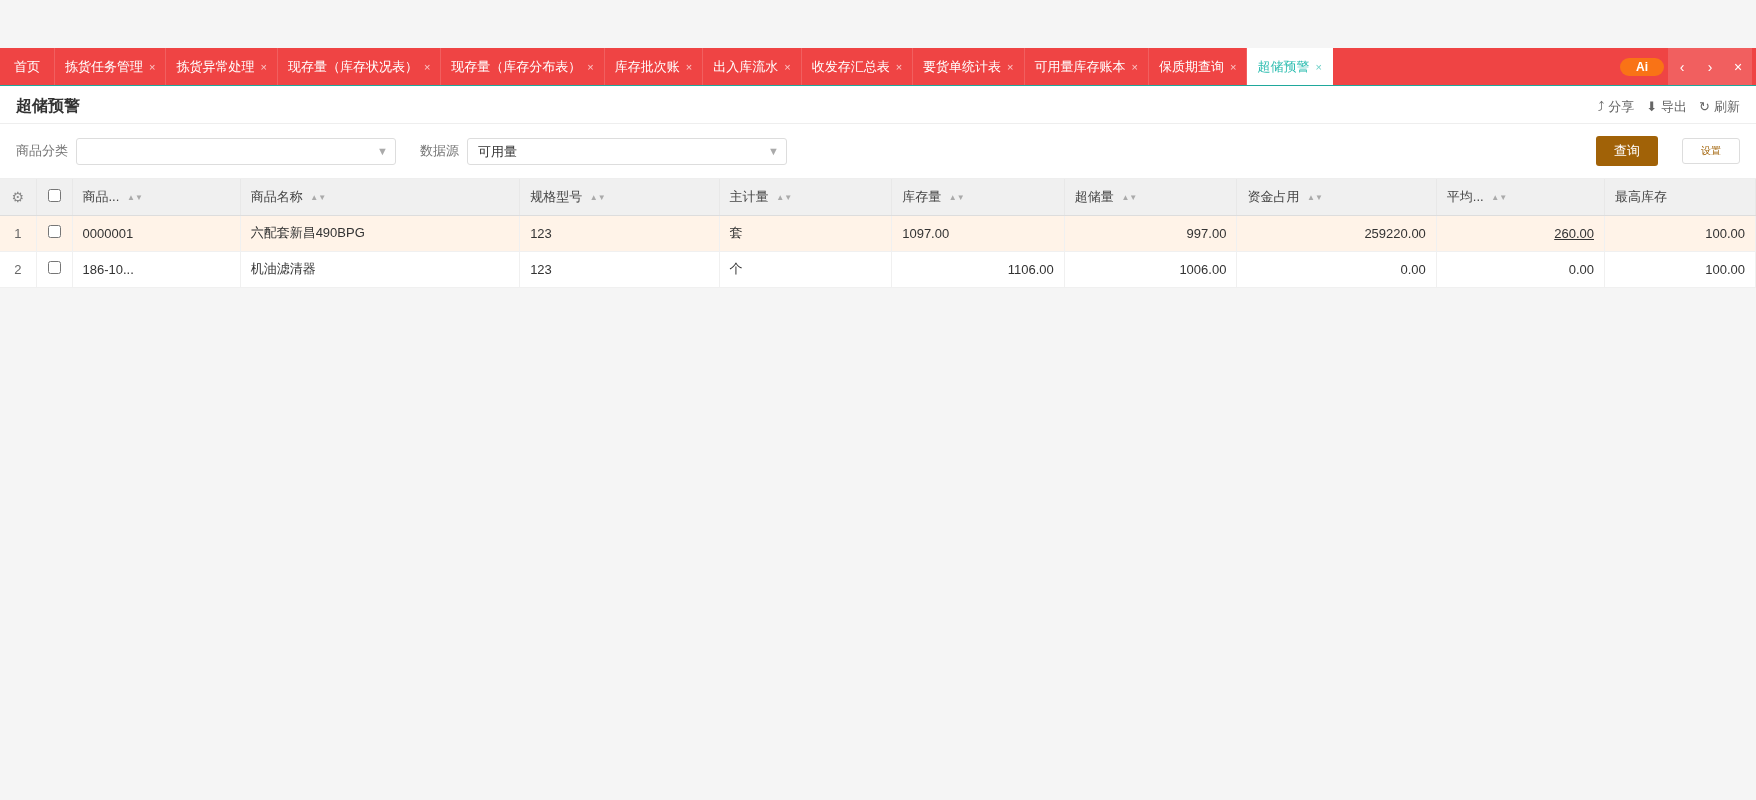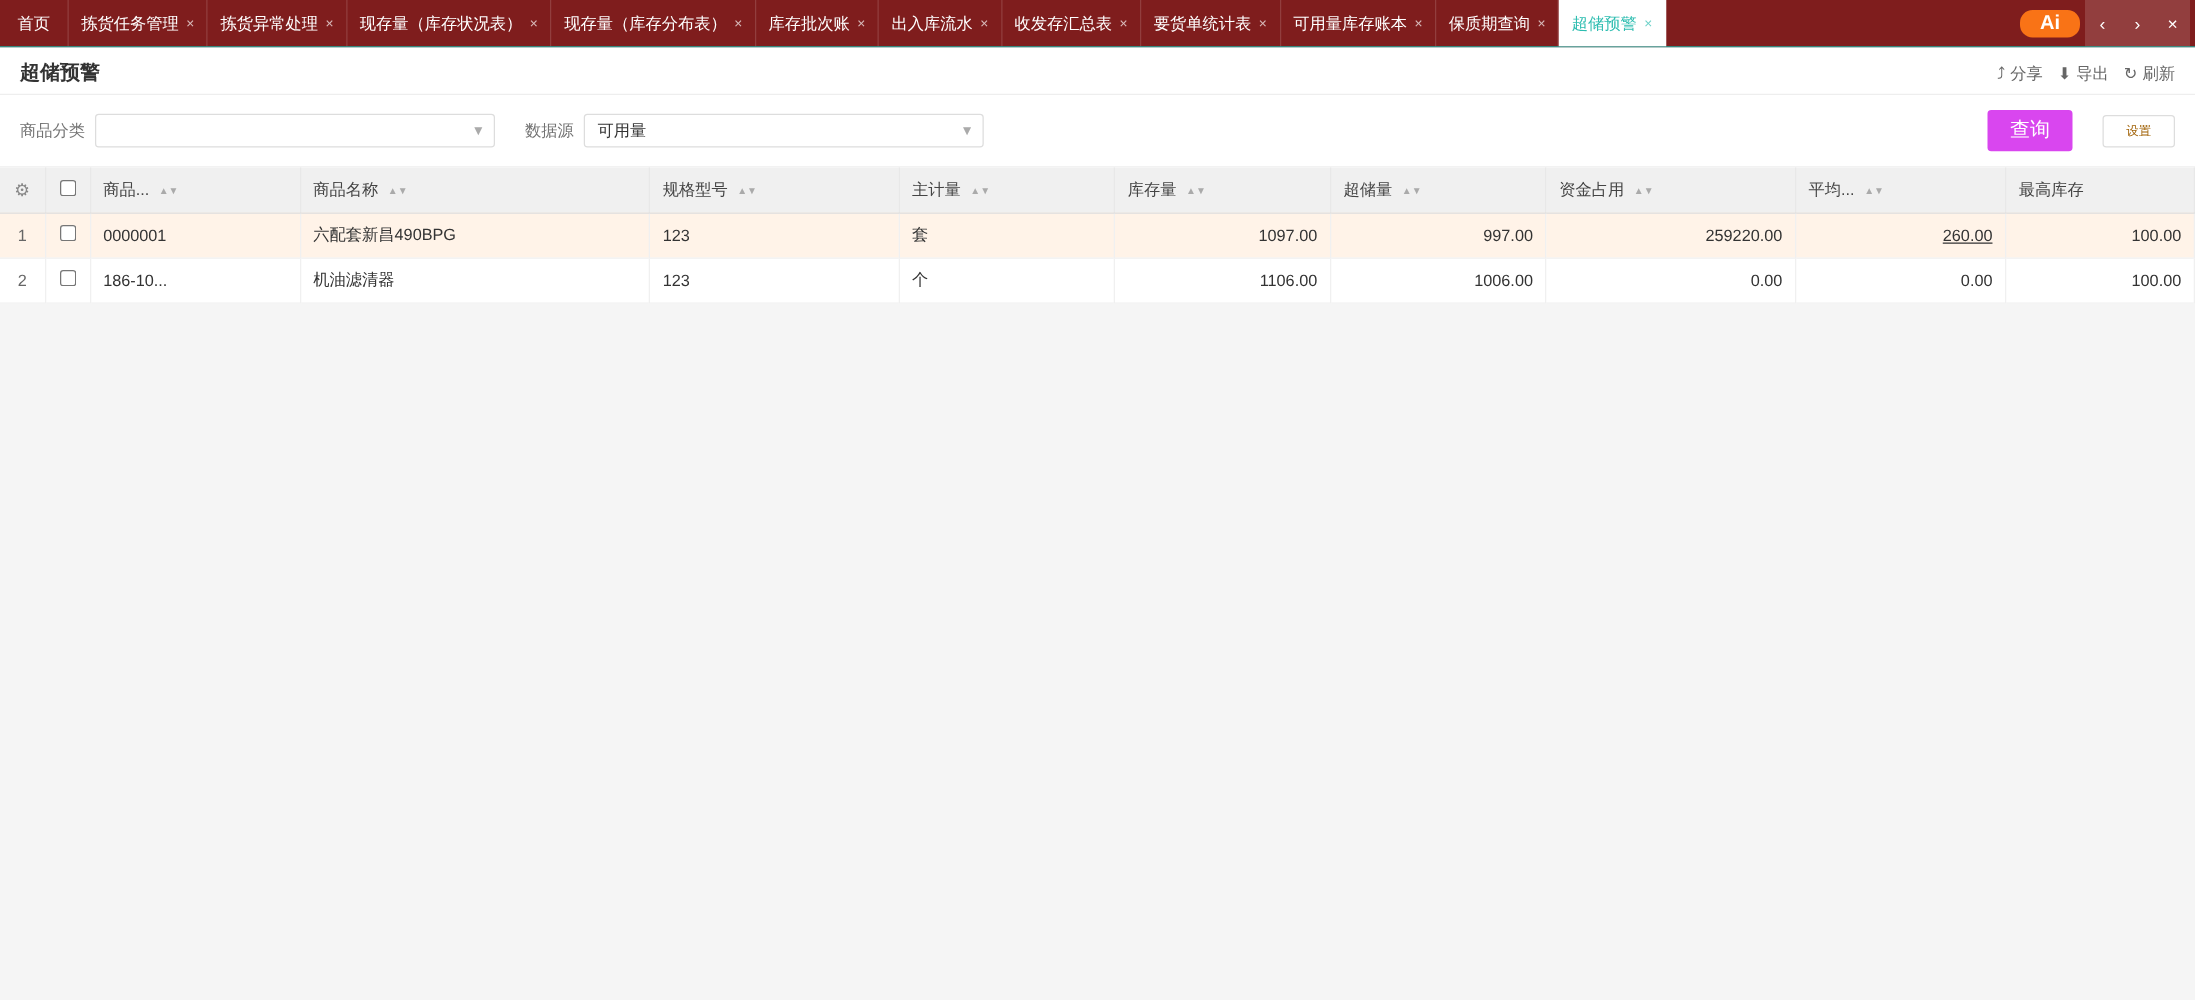--- a/index.html
+++ b/index.html
@@ -1,26 +1,27 @@
 <!DOCTYPE html>
 <html><head>
   <meta charset="utf-8">
   <style>
     * { box-sizing: border-box; margin: 0; padding: 0; font-family: "Microsoft YaHei", SimHei, Arial, sans-serif; font-size: 13px; }
     body { background: #f5f5f5; overflow-x: hidden; }
 
     
     .topbar {
-      background: #7f1d1d;
+      background: #ef4444;
       display: flex;
       align-items: center;
       height: 38px;
       padding: 0 0;
       overflow: hidden;
       border-bottom: 1px solid #1fa89c;
+      margin-top: 48px;
     }
     .topbar-item {
       display: flex;
       align-items: center;
       height: 38px;
       padding: 0 10px;
       color: #fff;
       white-space: nowrap;
       cursor: pointer;
       font-size: 13px;
@@ -124,27 +125,27 @@
       color: #aaa;
       pointer-events: none;
       font-size: 11px;
     }
     .filter-select-sm {
       min-width: 320px;
     }
 
     
     .btn-query {
-      background: #d946ef;
+      background: #a16207;
       color: #fff;
       border: none;
       border-radius: 3px;
       padding: 6px 18px;
       cursor: pointer;
-      font-size: 16px;
+      font-size: 13px;
       margin-left: auto;
       text-align: right;
     }
     .btn-set {
       background: #fff;
       color: #a16207;
       border: 1px solid #ddd;
       border-radius: 3px;
       padding: 5px 18px;
       cursor: pointer;
@@ -213,21 +214,21 @@
       gap: 4px;
       margin-left: auto;
       padding-right: 4px;
     }
 
     .ai-badge {
       background: #f97316;
       color: #fff;
       border-radius: 10px;
       padding: 2px 16px;
-      font-size: 16px;
+      font-size: 12px;
       font-weight: bold;
       cursor: pointer;
     }
   </style>
 </head>
 <body>
 
 <div class="topbar">
   <div class="topbar-item topbar-home">首页</div>
 
@@ -381,21 +382,21 @@
 
     <tr class="row-highlight">
       <td class="col-settings col-num">1</td>
       <td class="col-checkbox">
         <input type="checkbox" style="">
       </td>
       <td>0000001</td>
       <td>六配套新昌490BPG</td>
       <td>123</td>
       <td>套</td>
-      <td style="text-align:right;">1097.00</td>
+      <td style="text-align:left;">1097.00</td>
       <td style="text-align:right;">997.00</td>
       <td style="text-align:right;">259220.00</td>
       <td style="text-align:right;text-decoration:underline;">260.00</td>
       <td style="text-align:right;">100.00</td>
     </tr>
         <tr>
       <td class="col-settings col-num">2</td>
       <td class="col-checkbox">
         <input type="checkbox" style="">
       </td>

